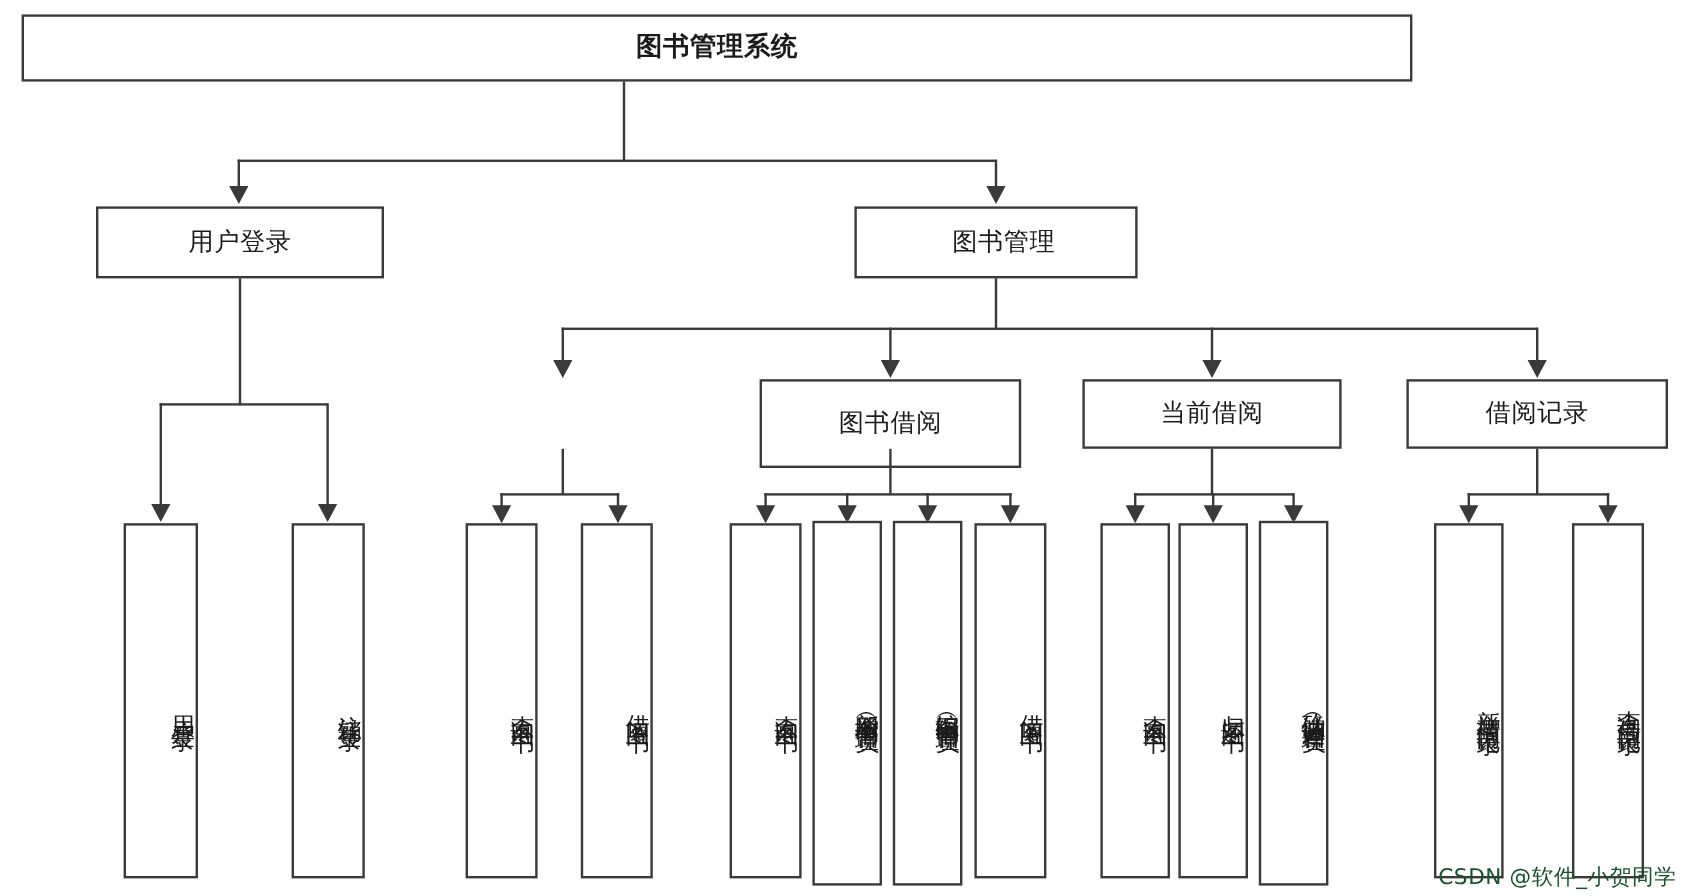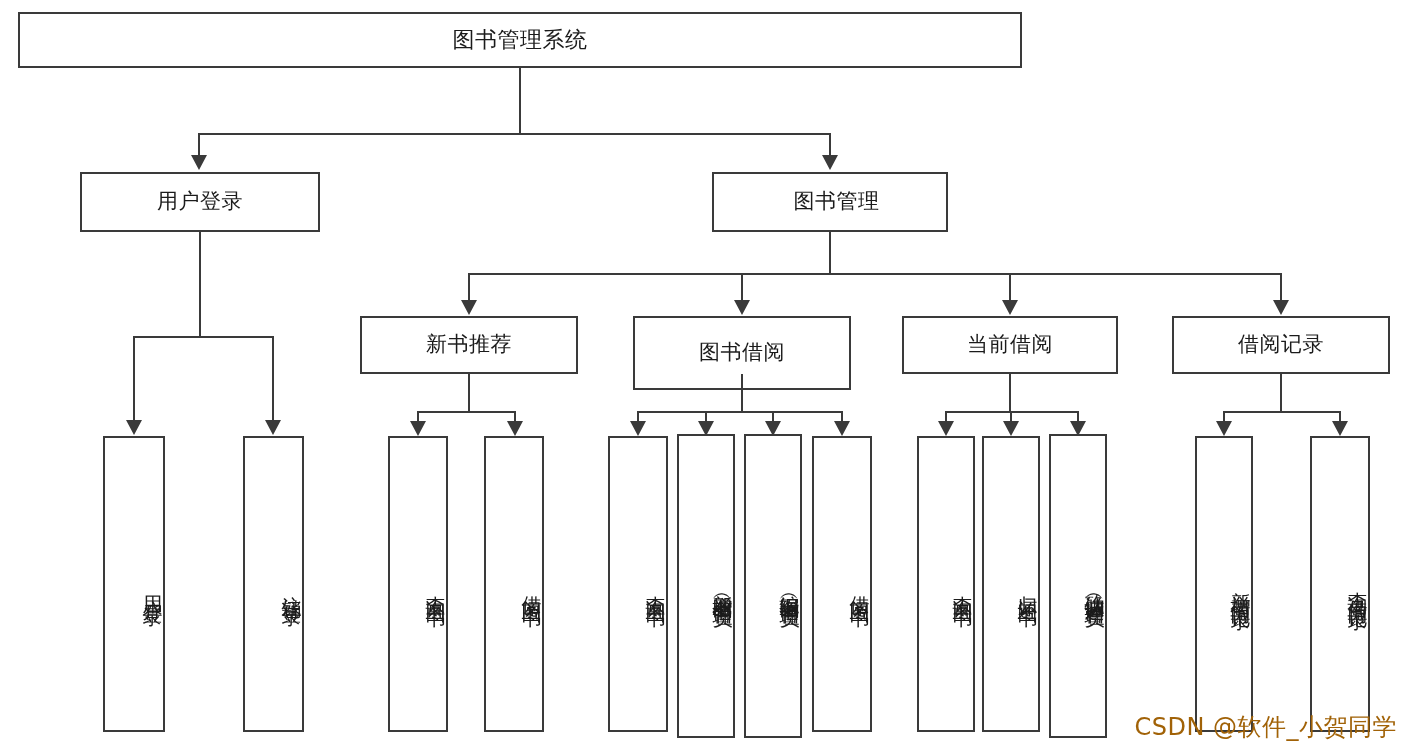--- a/index.html
+++ b/index.html
@@ -67,33 +67,33 @@
     height: 0;
     border-left: 8px solid transparent;
     border-right: 8px solid transparent;
     border-top: 15px solid #3a3a3a;
   }
   
   #watermark {
     position: absolute;
     right: 8px;
     bottom: 4px;
-    color: #a16207;
-    font-size: 24px;
+    color: #14532d;
+    font-size: 18px;
     letter-spacing: 0.5px;
     white-space: nowrap;
     user-select: none;
   }
 </style>
 </head>
 <body>
 
 <div id="canvas">
 
-  <div class="node root" id="node-root" style="left: 18px; top: 12px; width: 1004px; height: 56px;">图书管理系统</div>
+  <div class="node root" id="node-root" style="left: 18px; top: 12px; width: 1159px; height: 56px; font-weight: bold;">图书管理系统</div>
 
   <div class="conn vline" style="left:519px;top:68px;height:66px;"></div>
   <div class="conn hline" style="left:198px;top:133px;width:632px;"></div>
   <div class="conn vline" style="left:198px;top:133px;height:22px;"></div>
   <div class="arrow" style="left:191px;top:155px;"></div>
   <div class="conn vline" style="left:829px;top:133px;height:22px;"></div>
   <div class="arrow" style="left:822px;top:155px;"></div>
 
   <div class="node level2" id="node-user-login" style="left: 80px; top: 172px; width: 240px; height: 60px;">用户登录</div>
   <div class="node level2" id="node-book-management" style="left: 712px; top: 172px; width: 236px; height: 60px; padding-left: 13px;">图书管理</div>
@@ -109,21 +109,20 @@
   <div class="conn hline" style="left:468px;top:273px;width:813px;"></div>
   <div class="conn vline" style="left:468px;top:273px;height:27px;"></div>
   <div class="arrow" style="left:461px;top:300px;"></div>
   <div class="conn vline" style="left:741px;top:273px;height:27px;"></div>
   <div class="arrow" style="left:734px;top:300px;"></div>
   <div class="conn vline" style="left:1009px;top:273px;height:27px;"></div>
   <div class="arrow" style="left:1002px;top:300px;"></div>
   <div class="conn vline" style="left:1280px;top:273px;height:27px;"></div>
   <div class="arrow" style="left:1273px;top:300px;"></div>
 
-  <div class="node level3" id="node-new-book-recommend" style="left: 360px; top: 316px; width: 218px; height: 58px;">新书推荐</div>
   <div class="node level3" id="node-book-borrow" style="left: 633px; top: 316px; width: 218px; height: 74px;">图书借阅</div>
   <div class="node level3" id="node-borrow-record" style="left: 1172px; top: 316px; width: 218px; height: 58px;">借阅记录</div>
   <div class="node level3" id="node-current-borrow" style="left: 902px; top: 316px; width: 216px; height: 58px;">当前借阅</div>
 
   <div class="conn vline" style="left:468px;top:374px;height:38px;"></div>
   <div class="conn hline" style="left:417px;top:411px;width:99px;"></div>
   <div class="conn vline" style="left:417px;top:411px;height:11px;"></div>
   <div class="arrow" style="left:410px;top:421px;"></div>
   <div class="conn vline" style="left:514px;top:411px;height:11px;"></div>
   <div class="arrow" style="left:507px;top:421px;"></div>

